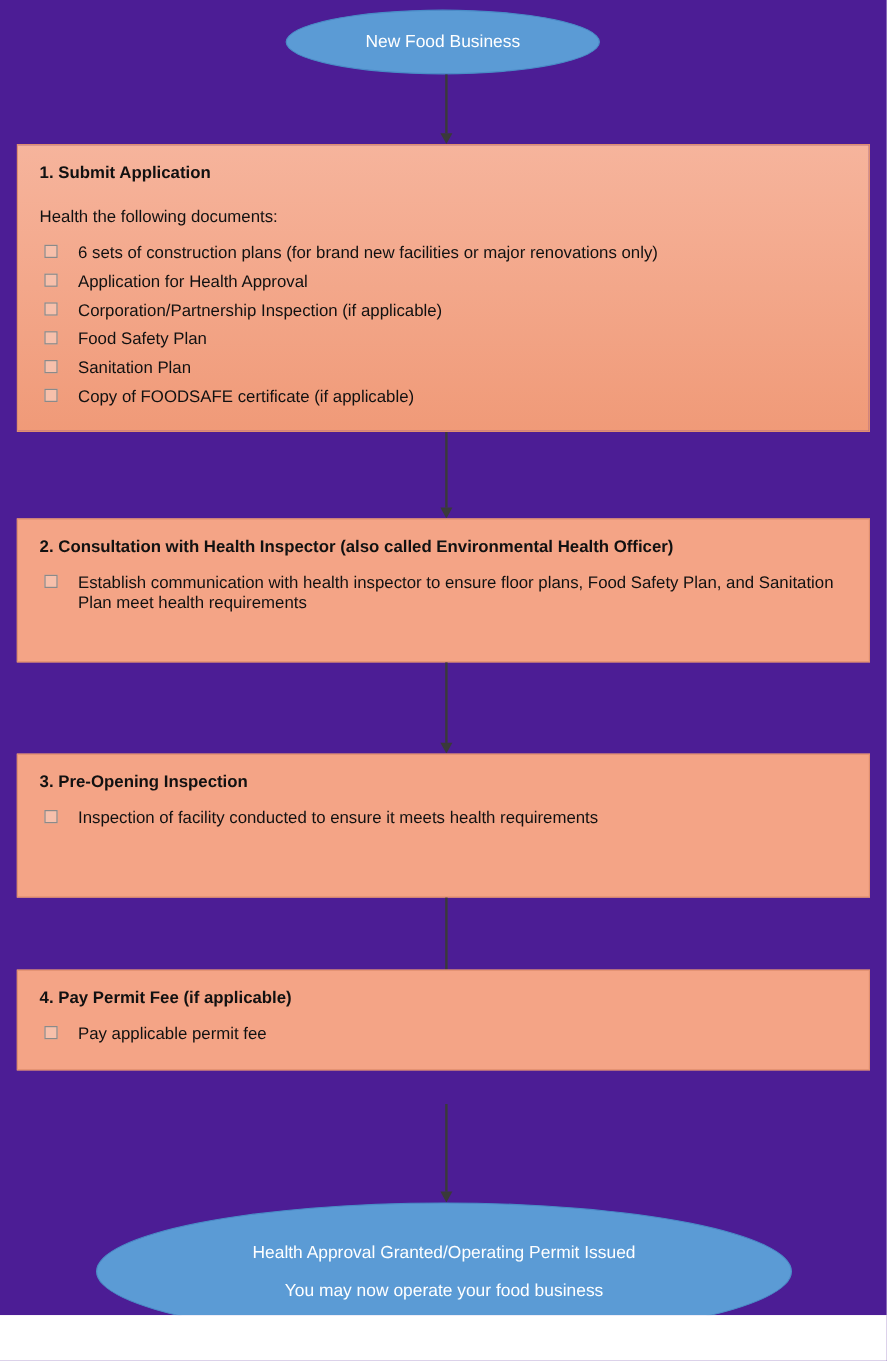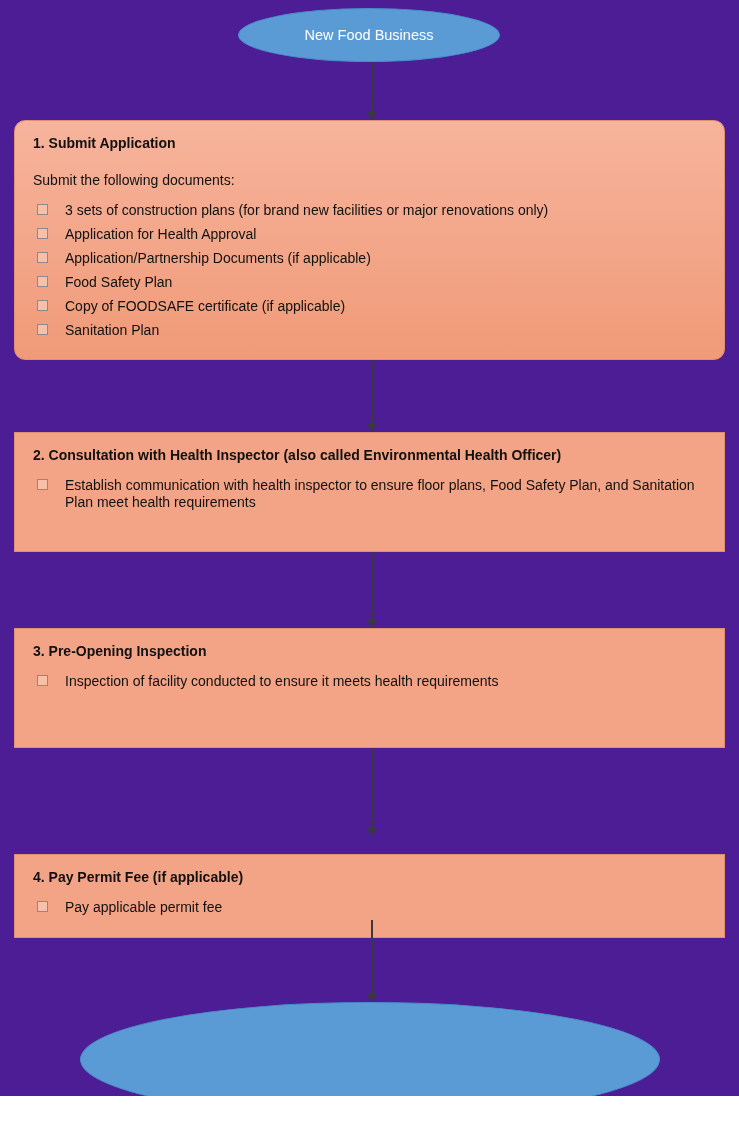--- a/index.html
+++ b/index.html
@@ -51,21 +51,21 @@
   .ellipse-end .line1 { margin-bottom: 16px; }
 
   
   .box {
     position: absolute;
     box-sizing: border-box;
     background: #f4a486;
     border: 1px solid #e08f6f;
     padding: 14px 16px 14px 18px;
   }
-  .box.tall   { background: linear-gradient(180deg,#f6b49c 0%, #f09a78 100%); border-radius: 11px; }
+  .box.tall   { background: linear-gradient(180deg,#f6b49c 0%, #f09a78 100%); }
   .box-title {
     font-size: 14px;
     font-weight: bold;
     color: #111111;
     margin: 0 0 0 0;
   }
   .box-sub {
     font-size: 14px;
     color: #111111;
     margin-top: 21px;
@@ -93,21 +93,21 @@
     height: 11px;
     border: 1px solid #8a8a8a;
     background: #f7c0ab;
     box-sizing: border-box;
   }
 
   
   #box1 { left: 14px; top: 120px;  width: 711px; height: 240px; }
   #box2 { left: 14px; top: 432px;  width: 711px; height: 120px; }
   #box3 { left: 14px; top: 628px;  width: 711px; height: 120px; }
-  #box4 { left: 14px; top: 854px;  width: 711px; height: 84px;  }
+  #box4 { left: 14px; top: 808px;  width: 711px; height: 84px;  }
 
   
   .arrow {
     position: absolute;
     left: 371px;
     width: 2px;
     background: #3a3a3a;
   }
   .arrow::after {
     content: "";
@@ -132,28 +132,28 @@
 <div id="page">
 
   <div class="ellipse ellipse-start">
     <span>New Food Business</span>
   </div>
 
   <div class="arrow" id="arrow1"></div>
 
   <div class="box tall" id="box1">
     <div class="box-title">1.  Submit Application</div>
-    <div class="box-sub">Submit the following documents:</div>
+    <div class="box-sub">Health the following documents:</div>
     <ul class="checklist">
-      <li><span class="cbox"></span><span>3 sets of construction plans (for brand new facilities or major renovations only)</span></li>
+      <li><span class="cbox"></span><span>6 sets of construction plans (for brand new facilities or major renovations only)</span></li>
       <li><span class="cbox"></span><span>Application for Health Approval</span></li>
-      <li><span class="cbox"></span><span>Application/Partnership Documents (if applicable)</span></li>
+      <li><span class="cbox"></span><span>Corporation/Partnership Inspection (if applicable)</span></li>
       <li><span class="cbox"></span><span>Food Safety Plan</span></li>
+      <li><span class="cbox"></span><span>Sanitation Plan</span></li>
       <li><span class="cbox"></span><span>Copy of FOODSAFE certificate (if applicable)</span></li>
-      <li><span class="cbox"></span><span>Sanitation Plan</span></li>
     </ul>
   </div>
 
   <div class="arrow" id="arrow2"></div>
 
   <div class="box" id="box2">
     <div class="box-title">2.  Consultation with Health Inspector (also called Environmental Health Officer)</div>
     <ul class="checklist tight">
       <li><span class="cbox"></span><span>Establish communication with health inspector to ensure floor plans, Food Safety Plan, and Sanitation Plan meet health requirements</span></li>
     </ul>
@@ -173,15 +173,17 @@
   <div class="box" id="box4">
     <div class="box-title">4.  Pay Permit Fee (if applicable)</div>
     <ul class="checklist tight">
       <li><span class="cbox"></span><span>Pay applicable permit fee</span></li>
     </ul>
   </div>
 
   <div class="arrow" id="arrow5"></div>
 
   <div class="ellipse ellipse-end">
+    <span class="line1">Health Approval Granted/Operating Permit Issued</span>
+    <span class="line2">You may now operate your food business</span>
   </div>
 
 </div>
 
 </body></html>

